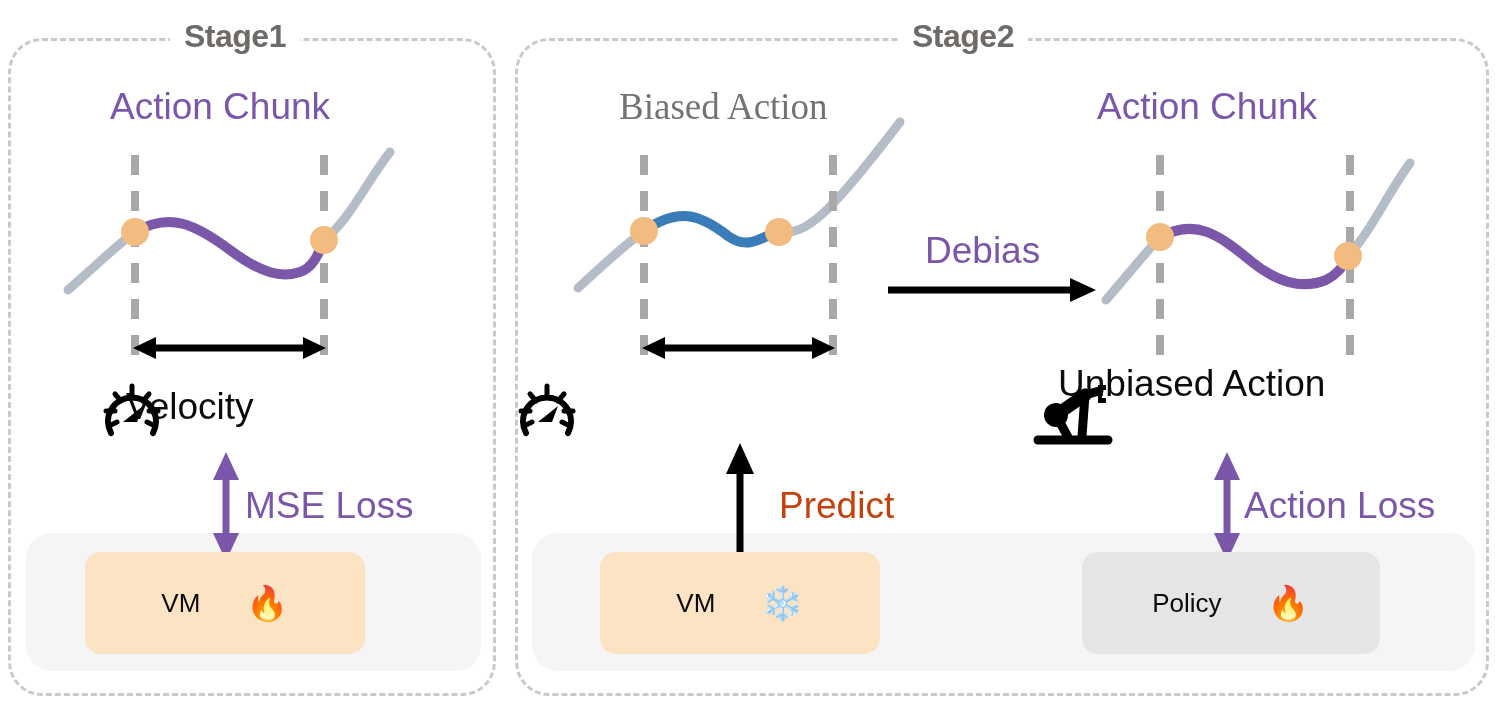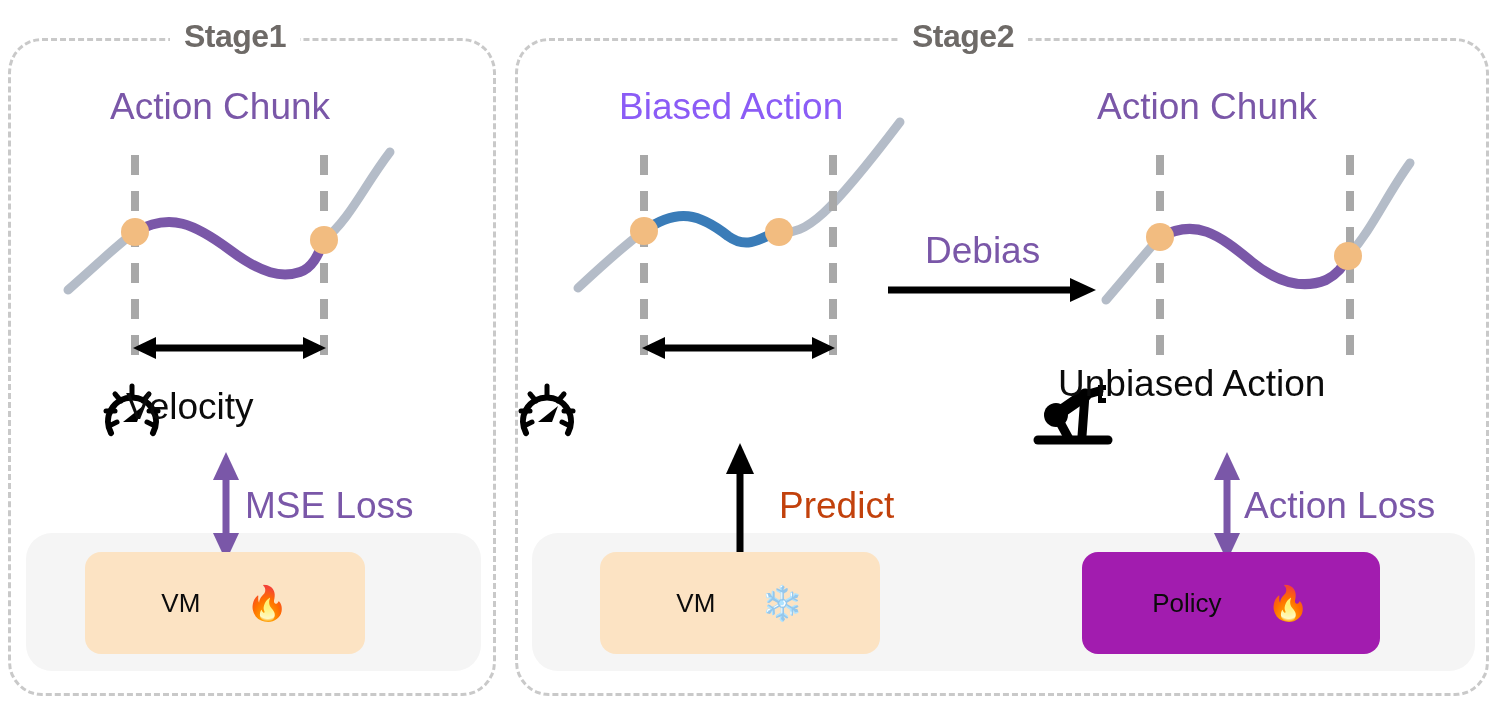--- a/index.html
+++ b/index.html
@@ -67,21 +67,21 @@
     color: #0b0b0b;
     line-height: 1;
   }
   .model-block .mb-emoji {
     font-size: 34px;
     line-height: 1;
     margin-left: 46px;
   }
   #block-vm1     { left: 85px;   top: 552px; width: 280px; height: 102px; background: #fce3c3; }
   #block-vm2     { left: 600px;  top: 552px; width: 280px; height: 102px; background: #fce3c3; }
-  #block-policy  { left: 1082px; top: 552px; width: 298px; height: 102px; background: #a21caf; }
+  #block-policy  { left: 1082px; top: 552px; width: 298px; height: 102px; background: #e5e5e5; }
 
   
   .concept {
     position: absolute;
     display: flex;
     align-items: center;
     white-space: nowrap;
   }
   .concept .c-text {
     font-size: 37px;
@@ -94,21 +94,21 @@
   #concept-unbiaseda { left: 1032px; top: 365px; text-align: right; }
 
   
   .curve-title {
     position: absolute;
     font-size: 37px;
     line-height: 1;
     white-space: nowrap;
   }
   #title-chunk1 { left: 110px;  top: 88px;  color: #7a57a8; }
-  #title-biased { left: 619px;  top: 88px;  color: #8b5cf6; }
+  #title-biased { left: 619px;  top: 88px;  color: #737373; font-family: Liberation Serif, serif; }
   #title-chunk2 { left: 1097px; top: 88px;  color: #7a57a8; }
 
   
   .arrow-label {
     position: absolute;
     font-size: 37px;
     line-height: 1;
     white-space: nowrap;
   }
   #label-mse     { left: 245px;  top: 487px; color: #7a57a8; }

